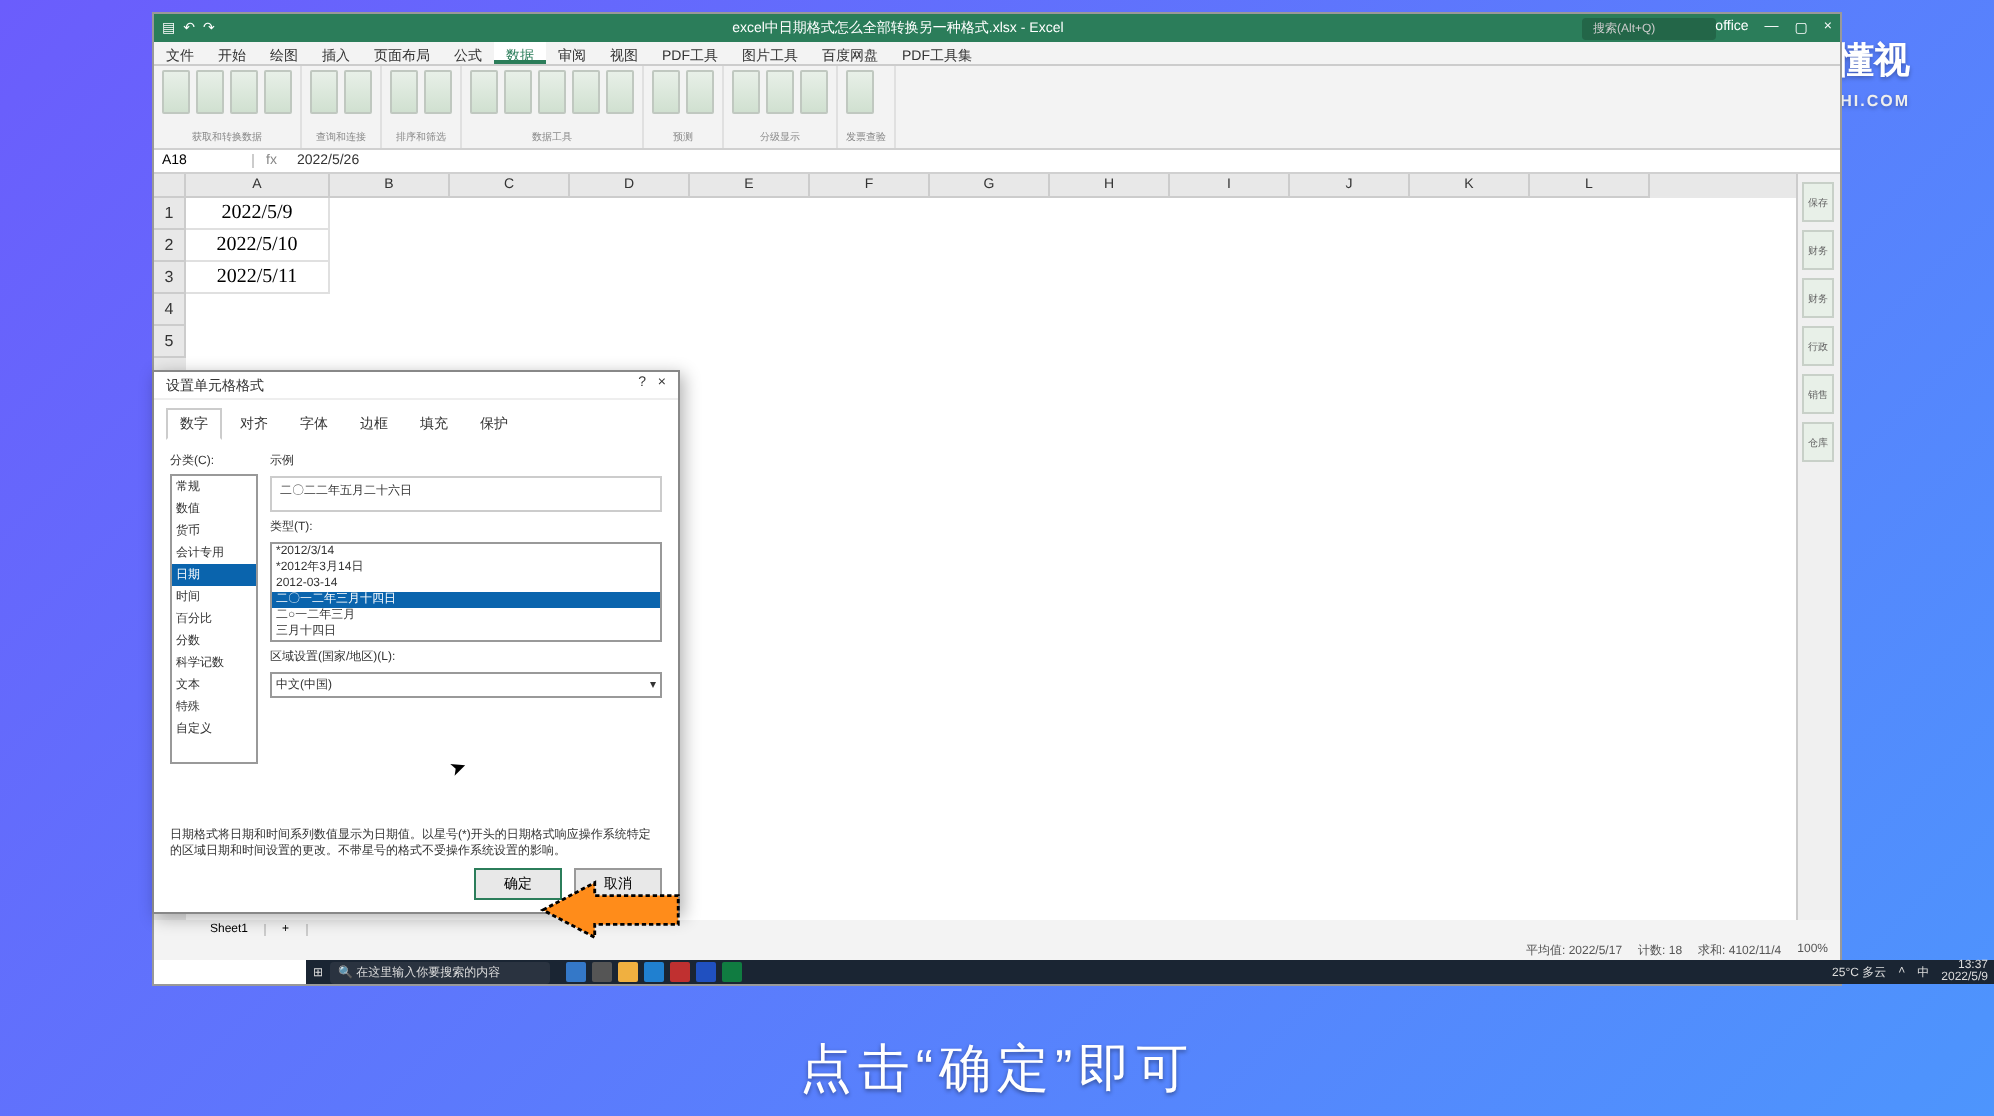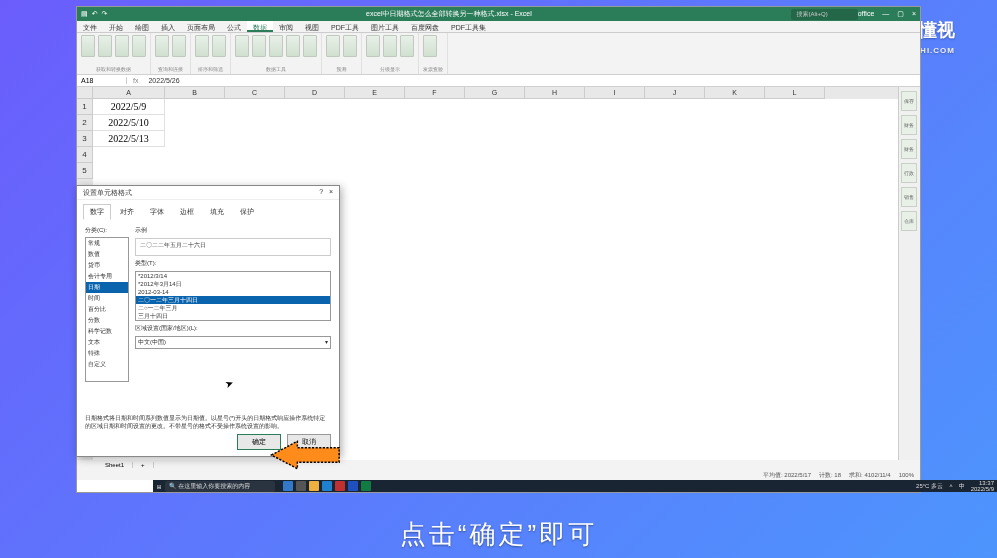--- a/index.html
+++ b/index.html
@@ -205,21 +205,21 @@
         <div class="col-rest">L</div>
       </div>
       <div class="cells">
         <div class="cell-row">
             <div class="cell col-A">2022/5/9</div>
           </div>
         <div class="cell-row">
             <div class="cell col-A">2022/5/10</div>
           </div>
         <div class="cell-row">
-            <div class="cell col-A">2022/5/13</div>
+            <div class="cell col-A">2022/5/11</div>
           </div>
       </div>
     </div>
   </div>
 
   <div class="side-panel">
     <div class="item">保存</div>
     <div class="item">财务</div>
     <div class="item">财务</div>
     <div class="item">行政</div>

